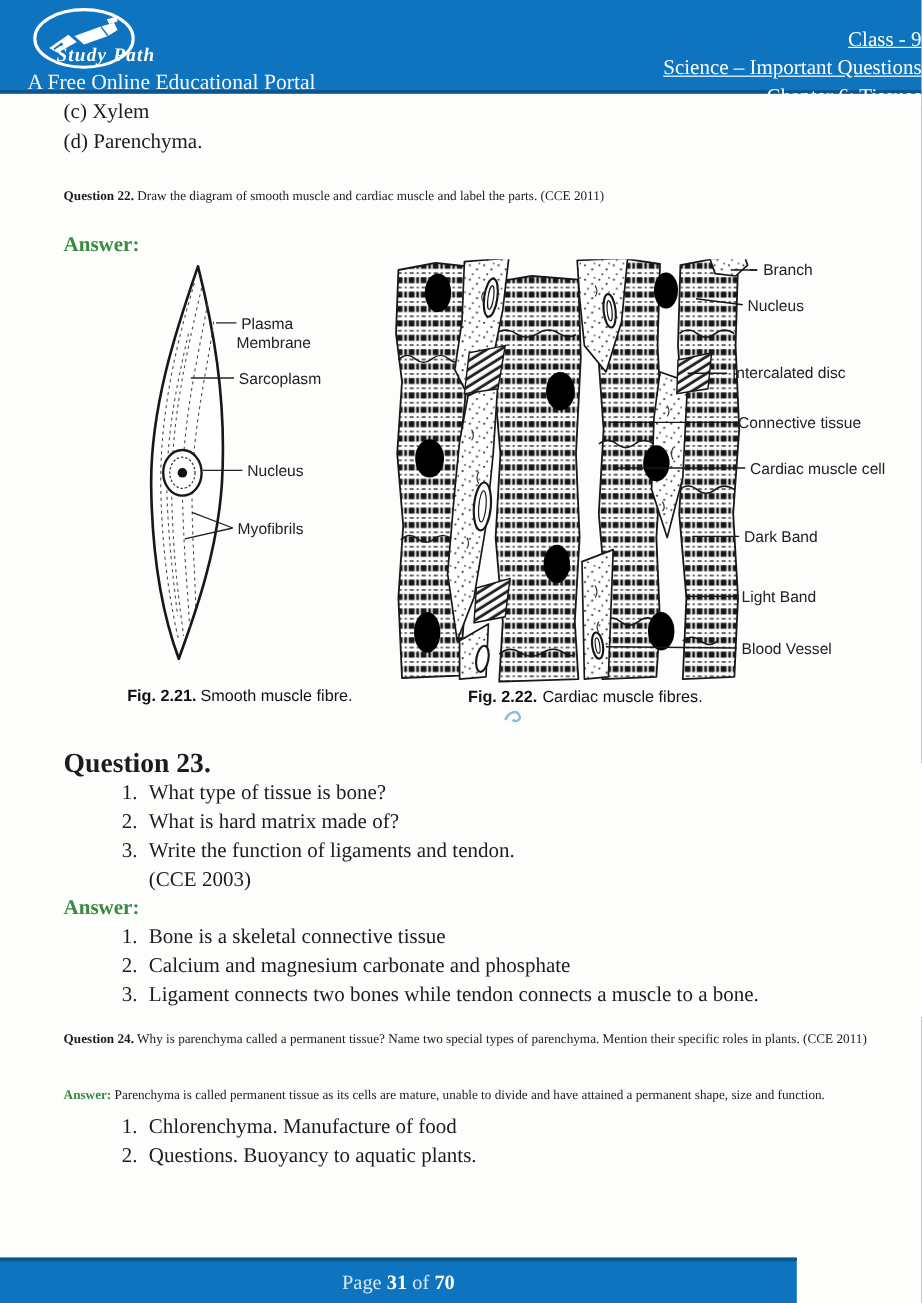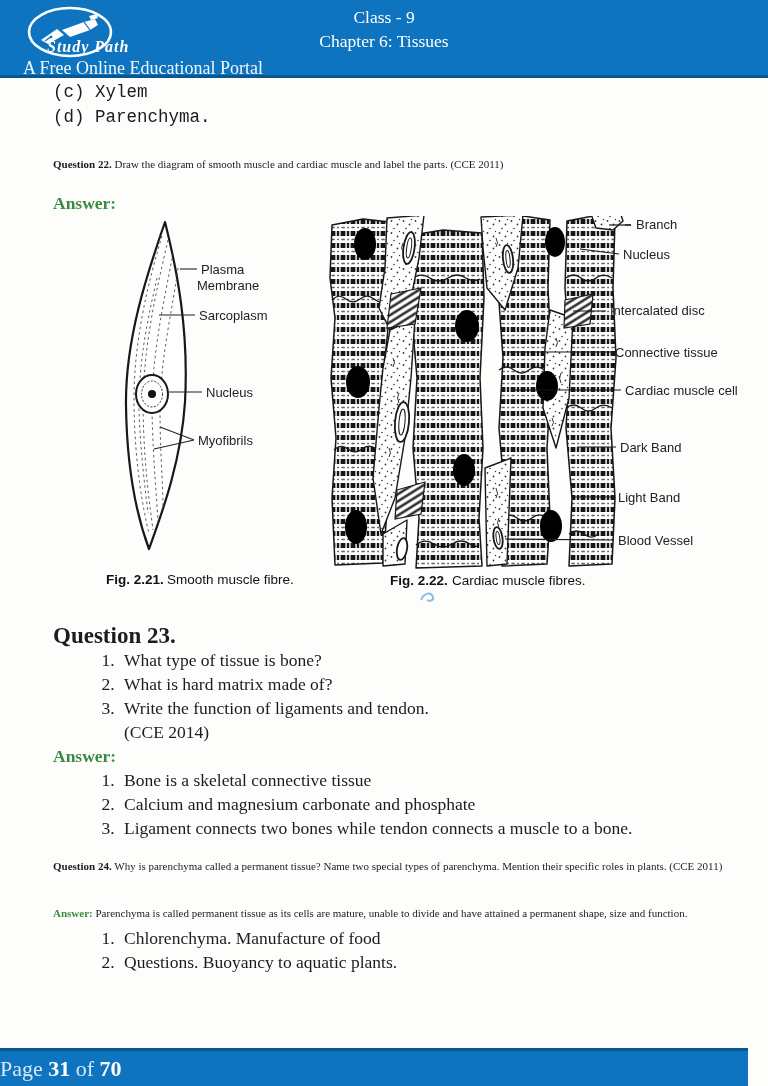--- a/index.html
+++ b/index.html
@@ -6,55 +6,55 @@
   .page {
     position:relative; width:768px; height:1086px; margin:0 auto;
     background:#fdfdfc; overflow:hidden;
     font-family:"Liberation Serif", serif; color:#1c1c1c;
   }
   
   .header {
     position:absolute; top:0; left:0; width:768px; height:75px;
     background:#0e74bf; border-bottom:3px solid #0a568e; color:#fff;
   }
-  .header-center { text-align:center; font-size:17.5px; line-height:24px; padding-top:5px; }
+  .header-center { text-align:right; font-size:17.5px; line-height:24px; padding-top:20px;text-decoration:underline; }
   .logo { position:absolute; left:21px; top:2px; width:225px; height:73px; }
   .logo-svg { position:absolute; left:6px; top:4px; }
   .brand-script {
     position:absolute; left:26px; top:36px; font-style:italic; font-weight:bold;
     font-size:16px; color:#fff; font-family:"Liberation Serif", serif; letter-spacing:1px;
     white-space:nowrap;
   }
   .tagline {
     position:absolute; left:2px; top:56px; font-size:18px; color:#f2f7fc;
     white-space:nowrap;
   }
   
   .content { position:absolute; top:78px; left:0; width:768px; padding:0; }
   .inner { padding:0 38px 0 53px; }
-  .opt { font-size:17.5px; line-height:25px;font-family:Liberation Mono, monospace; }
+  .opt { font-size:17.5px; line-height:25px; }
   .para { font-size:11px; line-height:25px; margin:0; }
   .q22 { margin-top:22px; max-width:648px; }
   .q-label { font-weight:bold; }
   .answer-label { color:#3a8a40; font-weight:bold; }
   .answer-line { margin-top:14px; font-size:17.5px; line-height:25px; }
   .figure-area { position:relative; height:398px; margin-top:0; }
   .figure-svg { position:absolute; left:40px; top:0; }
   .q23-label { margin-top:10px; font-size:23px; line-height:24px; font-weight:bold; }
   ol.qlist { margin:0; padding-left:66px; font-size:17.5px; }
   ol.qlist li { line-height:24px; padding-left:5px; }
   .cce-line { margin-left:71px; font-size:17.5px; line-height:24px; }
   .ans23 { font-size:17.5px; line-height:24px; }
   .q24 { margin-top:14px; max-width:680px; }
   .ans24 { margin-top:22px; max-width:700px; }
   
   .footer {
-    position:absolute; bottom:0; left:0; width:748px; height:35px;
+    position:absolute; bottom:0; left:0; width:664px; height:35px;
     background:#0e74bf; border-top:3px solid #0a568e;
-    line-height:35px; font-size:22px; color:#d9e8f6;
+    text-align:center; line-height:35px; font-size:17px; color:#d9e8f6;
   }
   .footer b { color:#ffffff; }
   
   .svglab { font-family:"Liberation Sans", sans-serif; font-size:13px; fill:#222; }
   .svgcap-b { font-family:"Liberation Sans", sans-serif; font-size:13.5px; font-weight:bold; fill:#111; }
   .svgcap { font-family:"Liberation Sans", sans-serif; font-size:13.5px; fill:#111; }
 </style>
 </head>
 <body>
 
@@ -70,20 +70,21 @@
         <polygon points="35,24 57,16 63,24 43,31" fill="#ffffff"></polygon>
         <polygon points="57,16 68,13 71,19 63,24" fill="#ffffff"></polygon>
         <line x1="57" y1="16" x2="63" y2="24" stroke="#0e74bf" stroke-width="1.2"></line>
         <polygon points="62,10 70,8 71,12 64,14" fill="#ffffff"></polygon>
       </svg>
       <div class="brand-script">Study Path</div>
       <div class="tagline">A Free Online Educational Portal</div>
     </div>
     <div class="header-center">
       <div>Class - 9</div>
+      <div>Science – Important Questions</div>
       <div>Chapter 6: Tissues</div>
     </div>
   </div>
 
   <div class="content">
     <div class="inner">
 
       <div class="opt" style="padding-top:2px;">(c) Xylem</div>
       <div class="opt">(d) Parenchyma.</div>
 
@@ -249,21 +250,21 @@
           </g>
         </svg>
       </div>
 
       <div class="q23-label">Question 23.</div>
       <ol class="qlist">
         <li>What type of tissue is bone?</li>
         <li>What is hard matrix made of?</li>
         <li>Write the function of ligaments and tendon.</li>
       </ol>
-      <div class="cce-line">(CCE 2014)</div>
+      <div class="cce-line">(CCE 2003)</div>
       <div class="ans23"><span class="answer-label">Answer:</span></div>
       <ol class="qlist">
         <li>Bone is a skeletal connective tissue</li>
         <li>Calcium and magnesium carbonate and phosphate</li>
         <li>Ligament connects two bones while tendon connects a muscle to a bone.</li>
       </ol>
 
       <p class="para q24"><b class="q-label">Question 24.</b> <span>Why is parenchyma called a permanent tissue? Name two special types of parenchyma. Mention their specific roles in plants. (CCE 2011)</span></p>
       <p class="para ans24"><span class="answer-label">Answer:</span> <span>Parenchyma is called permanent tissue as its cells are mature, unable to divide and have attained a permanent shape, size and function.</span></p>
       <ol class="qlist">

